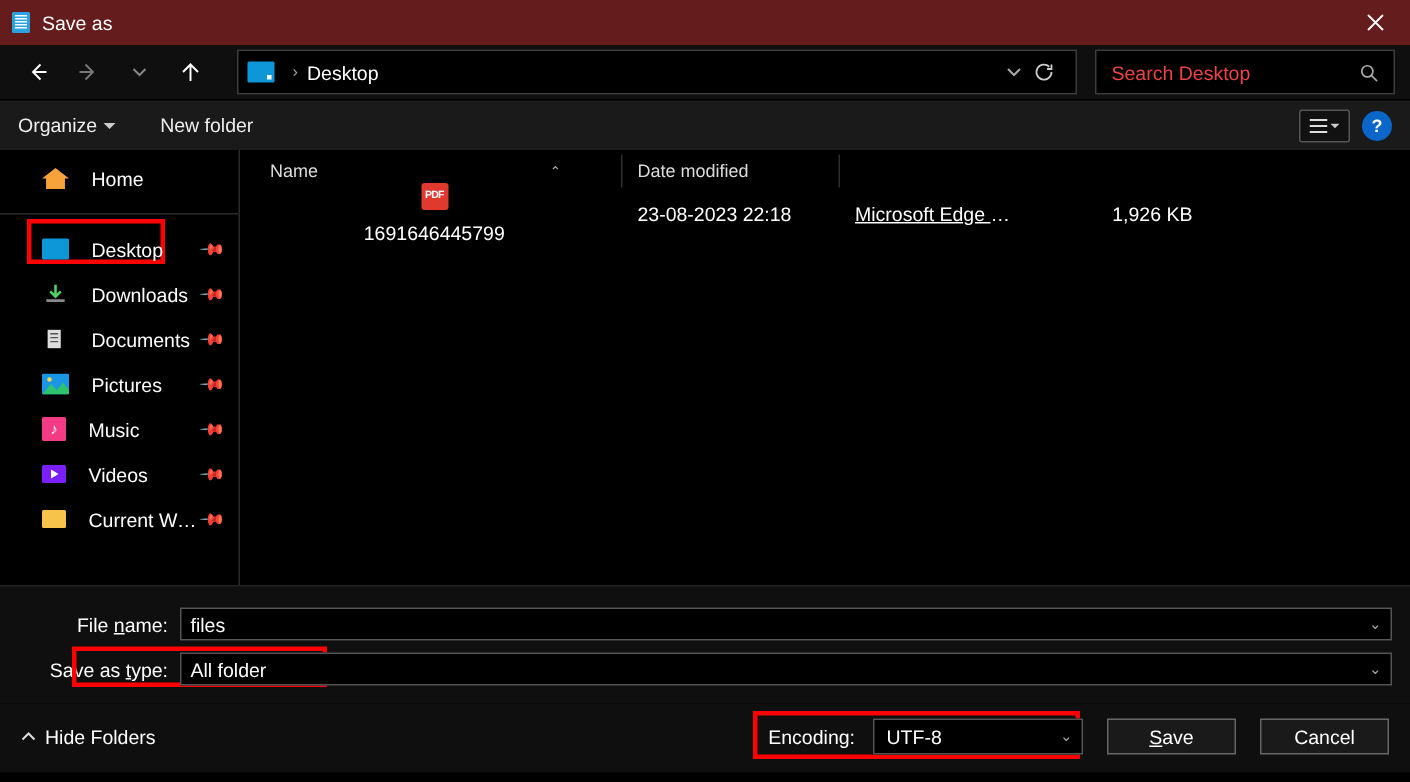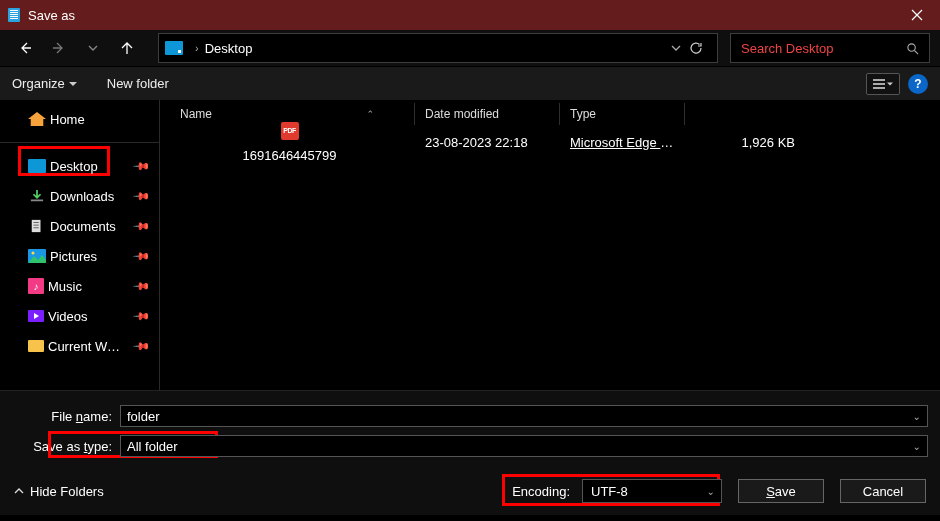--- a/index.html
+++ b/index.html
@@ -32,21 +32,21 @@
   .toolbar { height:34px; background:#1a1a1a; border-top:1px solid #000; display:flex; align-items:center; padding:0 12px; }
   .tool-btn { display:flex; align-items:center; gap:4px; color:#eee; cursor:pointer; }
   .tool-sep { width:30px; }
   .tool-right { margin-left:auto; display:flex; align-items:center; gap:8px; }
   .view-btn { border:1px solid #555; background:#111; width:34px; height:22px; display:flex; align-items:center; justify-content:center; gap:2px; border-radius:2px; }
   .help-btn { width:20px; height:20px; border-radius:50%; background:#0a66c8; color:#fff; display:flex; align-items:center; justify-content:center; font-size:12px; font-weight:bold; }
 
   
   .main { display:flex; height: 290px; background:#000; }
   .sidebar { width:160px; border-right:1px solid #2a2a2a; padding-top:4px; position:relative; }
-  .side-item { display:flex; align-items:center; height:30px; padding-left:28px; gap:4px; cursor:pointer; position:relative; }
+  .side-item { display:flex; align-items:center; height:30px; padding-left:28px; gap:15px; cursor:pointer; position:relative; }
   .side-item .folder-ico { width:18px; height:14px; border-radius:1px; position:relative; }
   .pin { position:absolute; right:10px; color:#888; font-size:11px; transform:rotate(45deg); }
   .side-divider { height:1px; background:#2a2a2a; margin:8px 0; }
   .highlight-box { position:absolute; border:3px solid #ff0000; pointer-events:none; }
 
   .filepane { flex:1; position:relative; }
   .col-headers { display:flex; height:26px; align-items:center; color:#ddd; font-size:12px; border-bottom:0px; }
   .col-headers > div { padding:0 10px; display:flex; align-items:center; gap:6px; border-right:1px solid #2e2e2e; height:22px; margin-top:2px; }
   .col-name { width:255px; padding-left:20px !important; }
   .col-date { width:145px; }
@@ -236,42 +236,39 @@
 
   <div class="filepane">
     <div class="col-headers">
       <div class="col-name">
           <span>Name</span>
           <span class="sort-arrow">⌃</span>
         </div>
       <div class="col-date">
           <span>Date modified</span>
         </div>
-      <div class="col-type">
-          <span>Type</span>
-        </div>
     </div>
 
     <div class="file-row">
       <div class="fr-name">
         <div class="pdf-icon">PDF</div>
         <span>1691646445799</span>
       </div>
       <div class="fr-date">23-08-2023 22:18</div>
       <div class="fr-type">Microsoft Edge P...</div>
       <div class="fr-size">1,926 KB</div>
     </div>
   </div>
 </div>
 
 <div class="form-area">
   <div class="form-row">
     <div class="form-label">File <u>n</u>ame:</div>
     <div class="form-input">
-      <span>folder</span>
+      <span>files</span>
       <span class="combo-arrow">⌄</span>
     </div>
   </div>
   <div class="form-row" style="position:relative;">
     <div style="position:absolute; left:36px; top:-4px; width:170px; height:27px;" class="red-outline"></div>
     <div class="form-label">Save as <u>t</u>ype:</div>
     <div class="form-input">
       <span>All folder</span>
       <span class="combo-arrow">⌄</span>
     </div>

